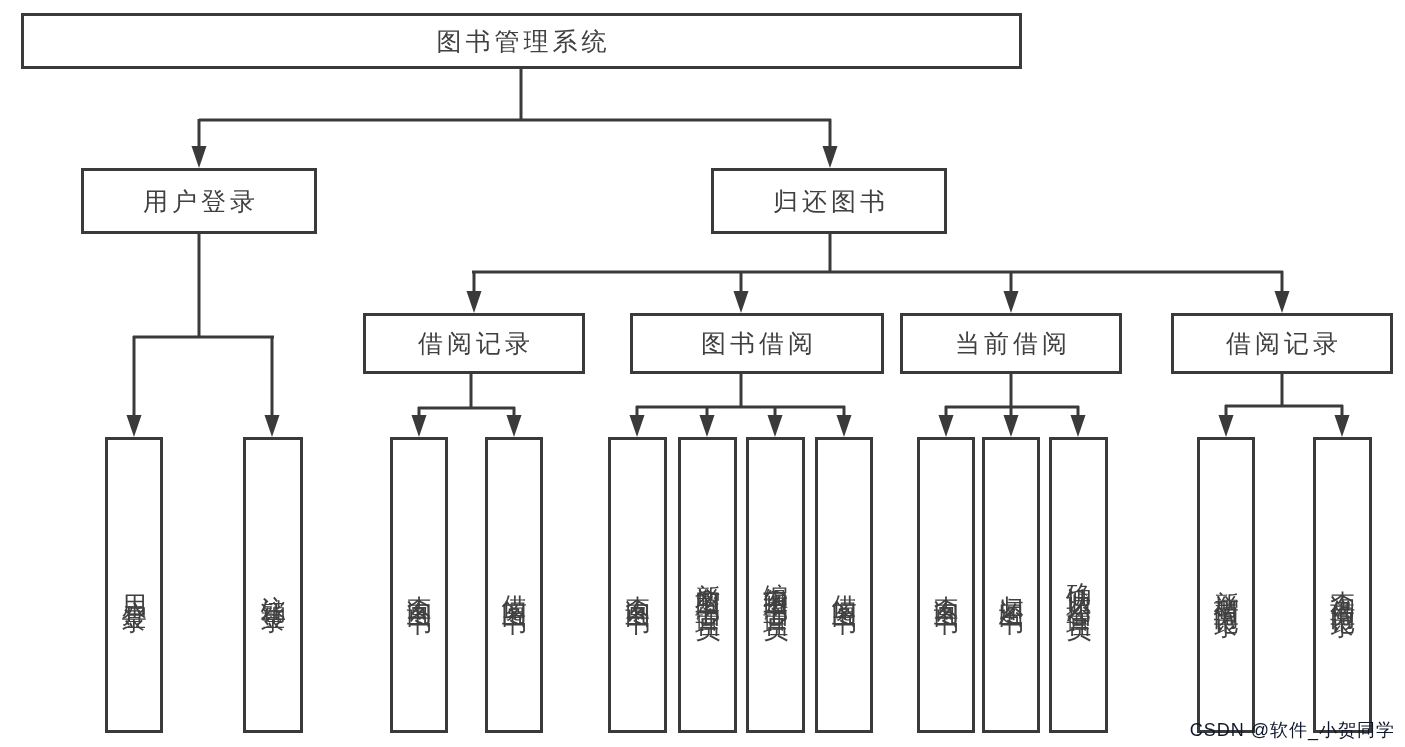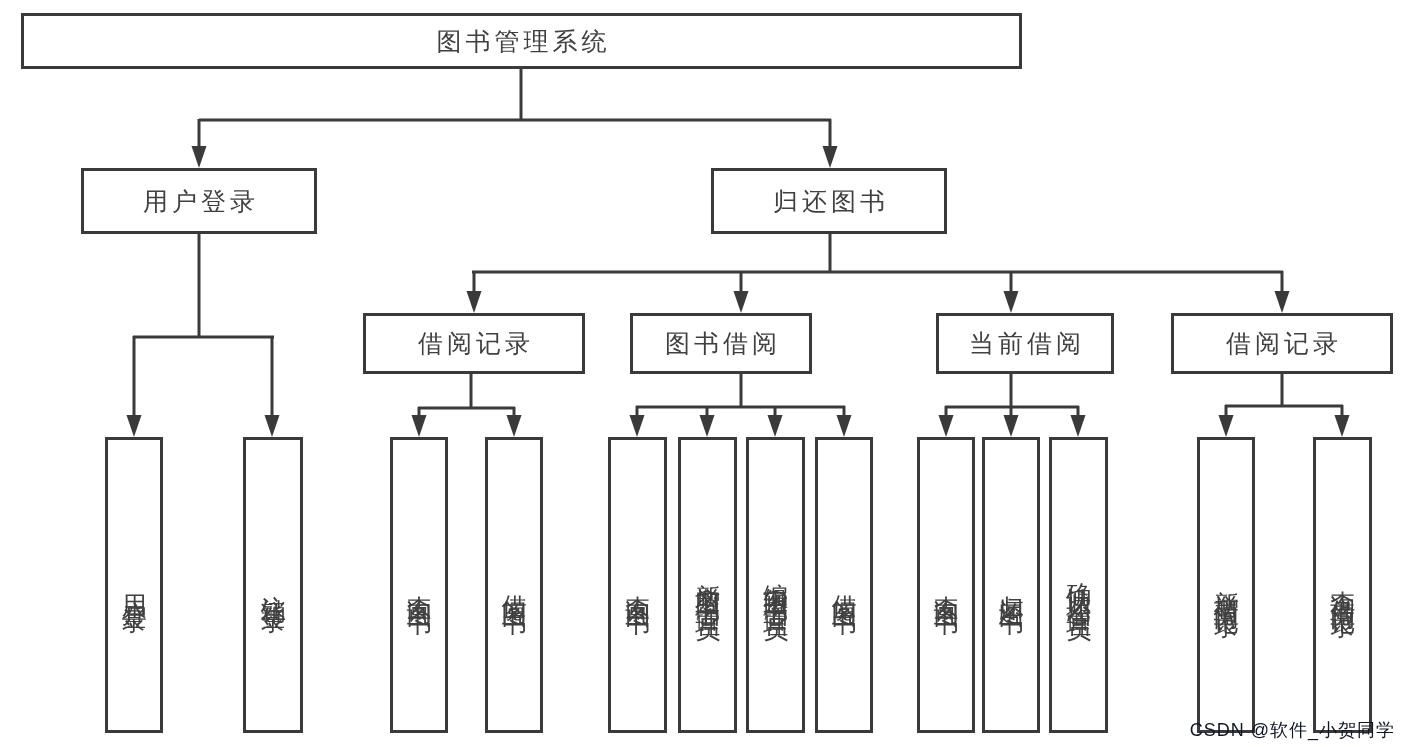--- a/index.html
+++ b/index.html
@@ -115,22 +115,22 @@
       <polygon points="1334.5,415 1349.5,415 1342,437" stroke="none"></polygon>
     </g>
   </svg>
 
   <div class="box h" style="left:21px;top:13px;width:1001px;height:56px">图书管理系统</div>
 
   <div class="box h" style="left:81px;top:168px;width:236px;height:66px">用户登录</div>
   <div class="box h" style="left:711px;top:168px;width:236px;height:66px">归还图书</div>
 
   <div class="box h" style="left:363px;top:313px;width:222px;height:61px">借阅记录</div>
-  <div class="box h" style="left:630px;top:313px;width:182px;height:61px">图书借阅</div>
-  <div class="box h" style="left:936px;top:313px;width:178px;height:61px">当前借阅</div>
+  <div class="box h" style="left:630px;top:313px;width:254px;height:61px">图书借阅</div>
+  <div class="box h" style="left:900px;top:313px;width:222px;height:61px">当前借阅</div>
   <div class="box h" style="left:1171px;top:313px;width:222px;height:61px">借阅记录</div>
 
   <div class="box v" style="left:105px;top:437px;width:58px;height:296px">
     <span class="vtext">用户登录</span>
   </div>
   <div class="box v" style="left:243px;top:437px;width:60px;height:296px">
     <span class="vtext">注销登录</span>
   </div>
 
   <div class="box v" style="left:390px;top:437px;width:58px;height:296px">

